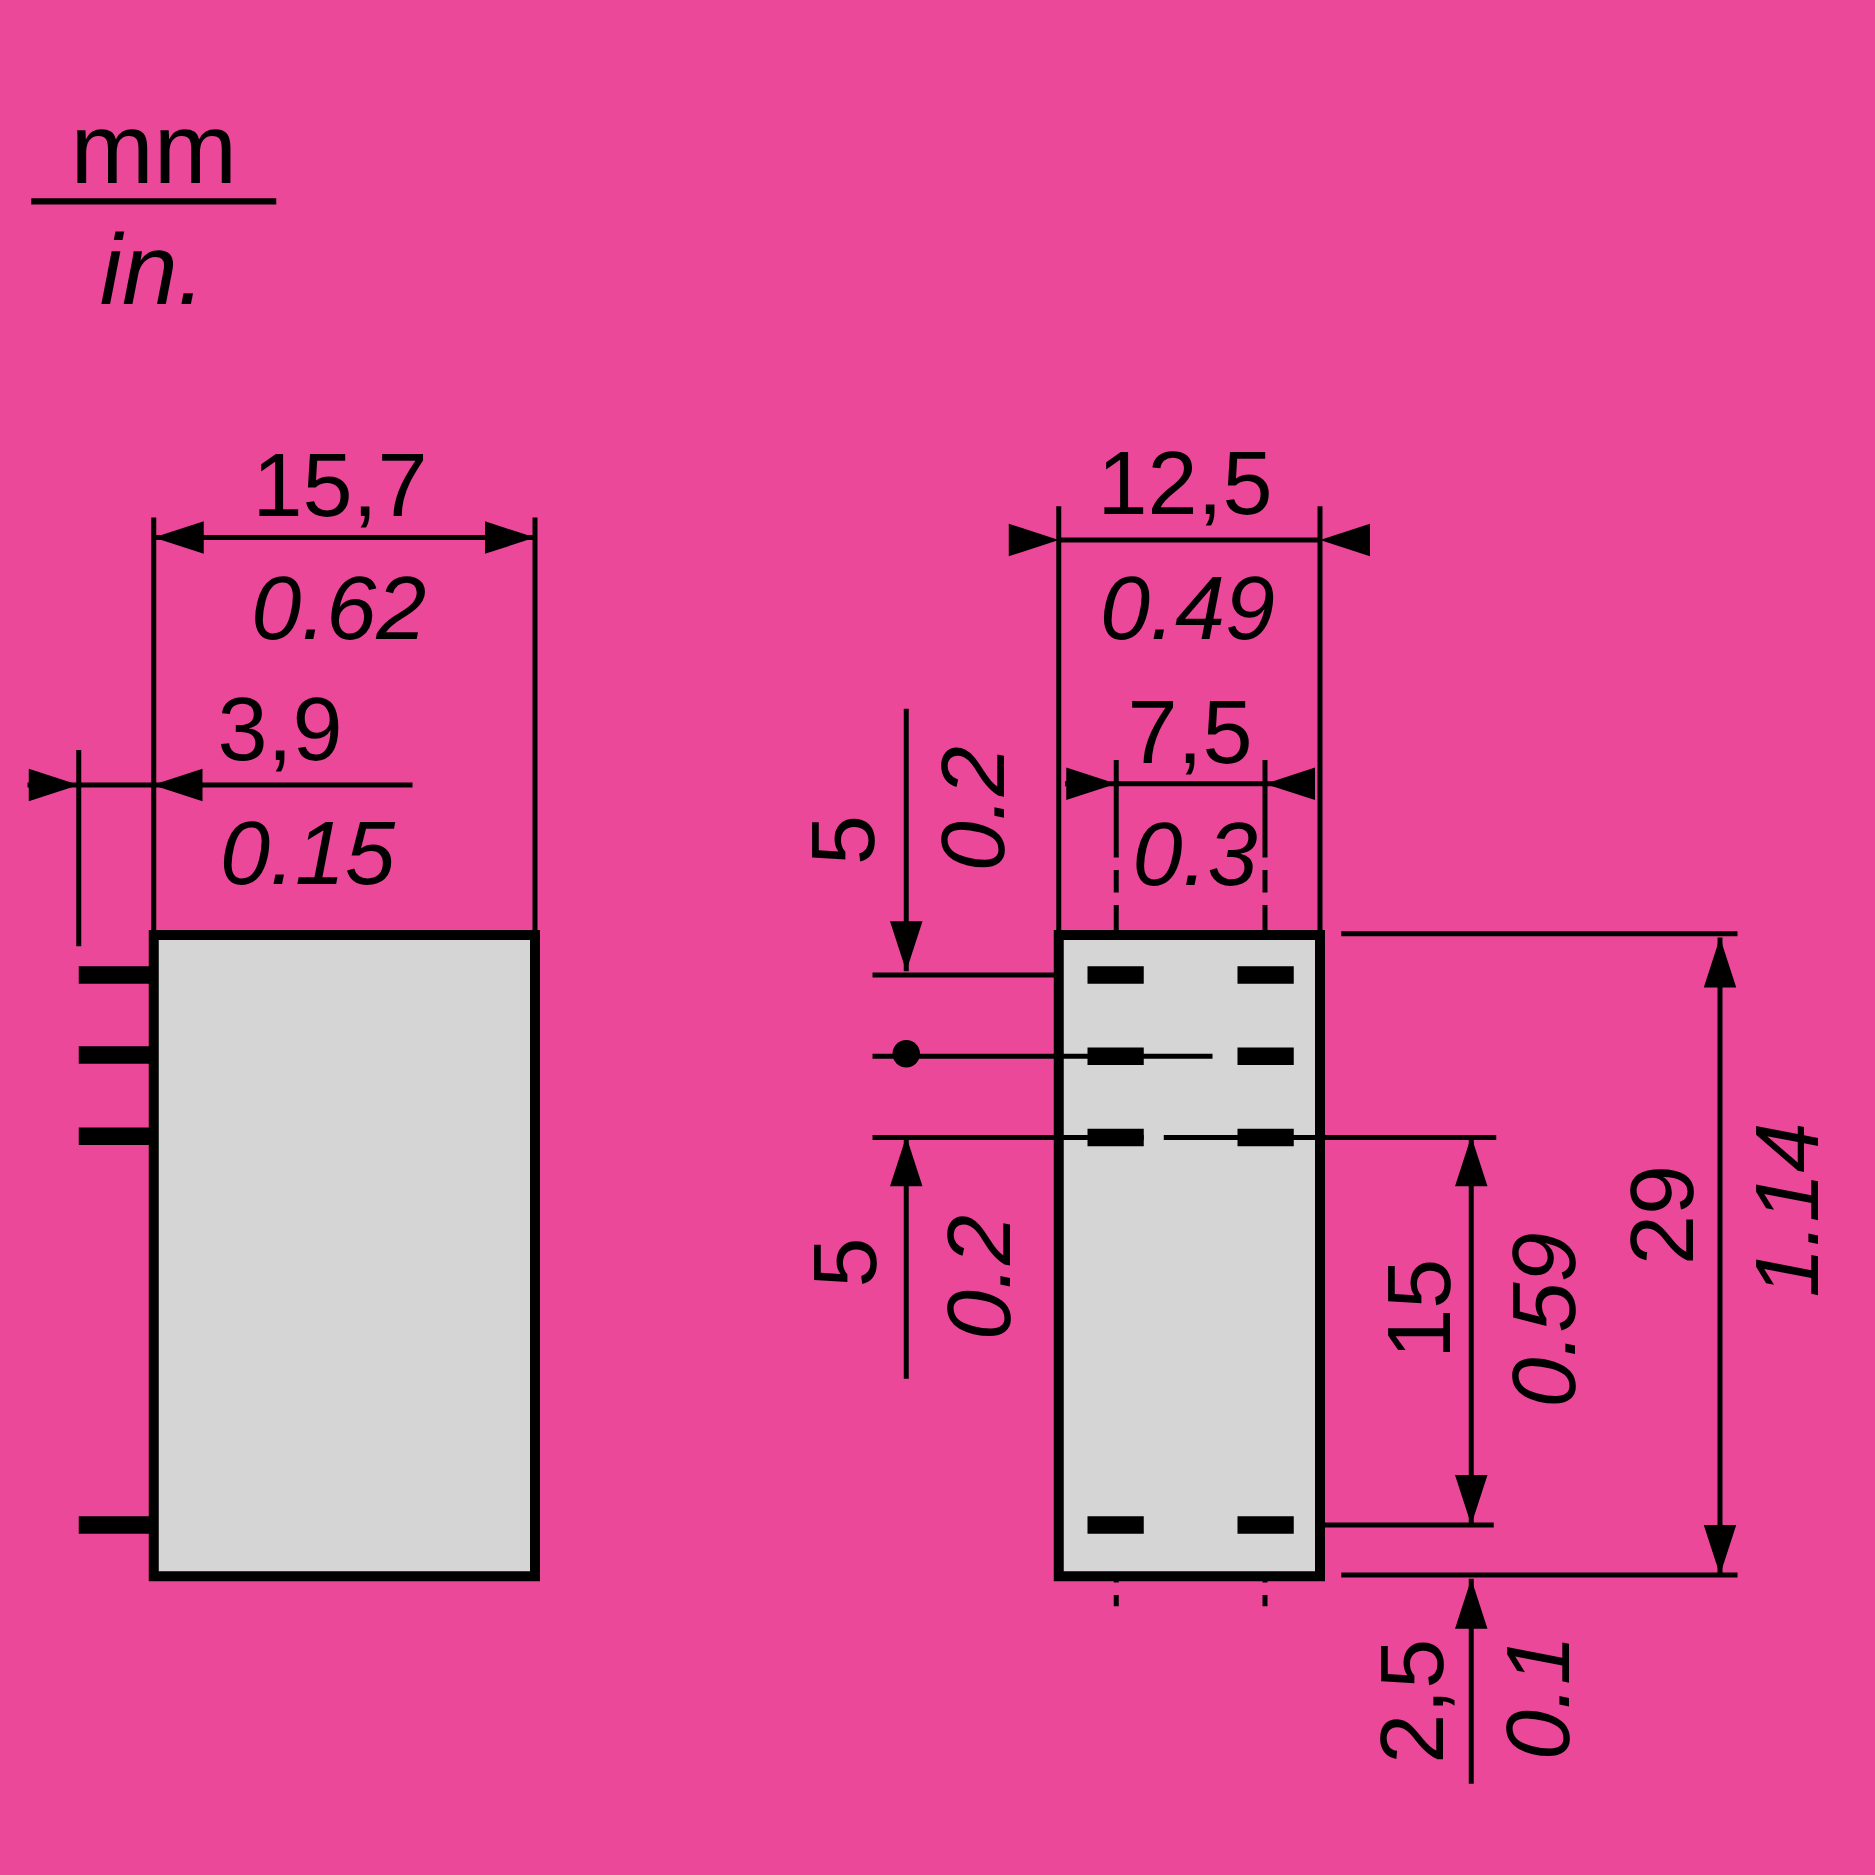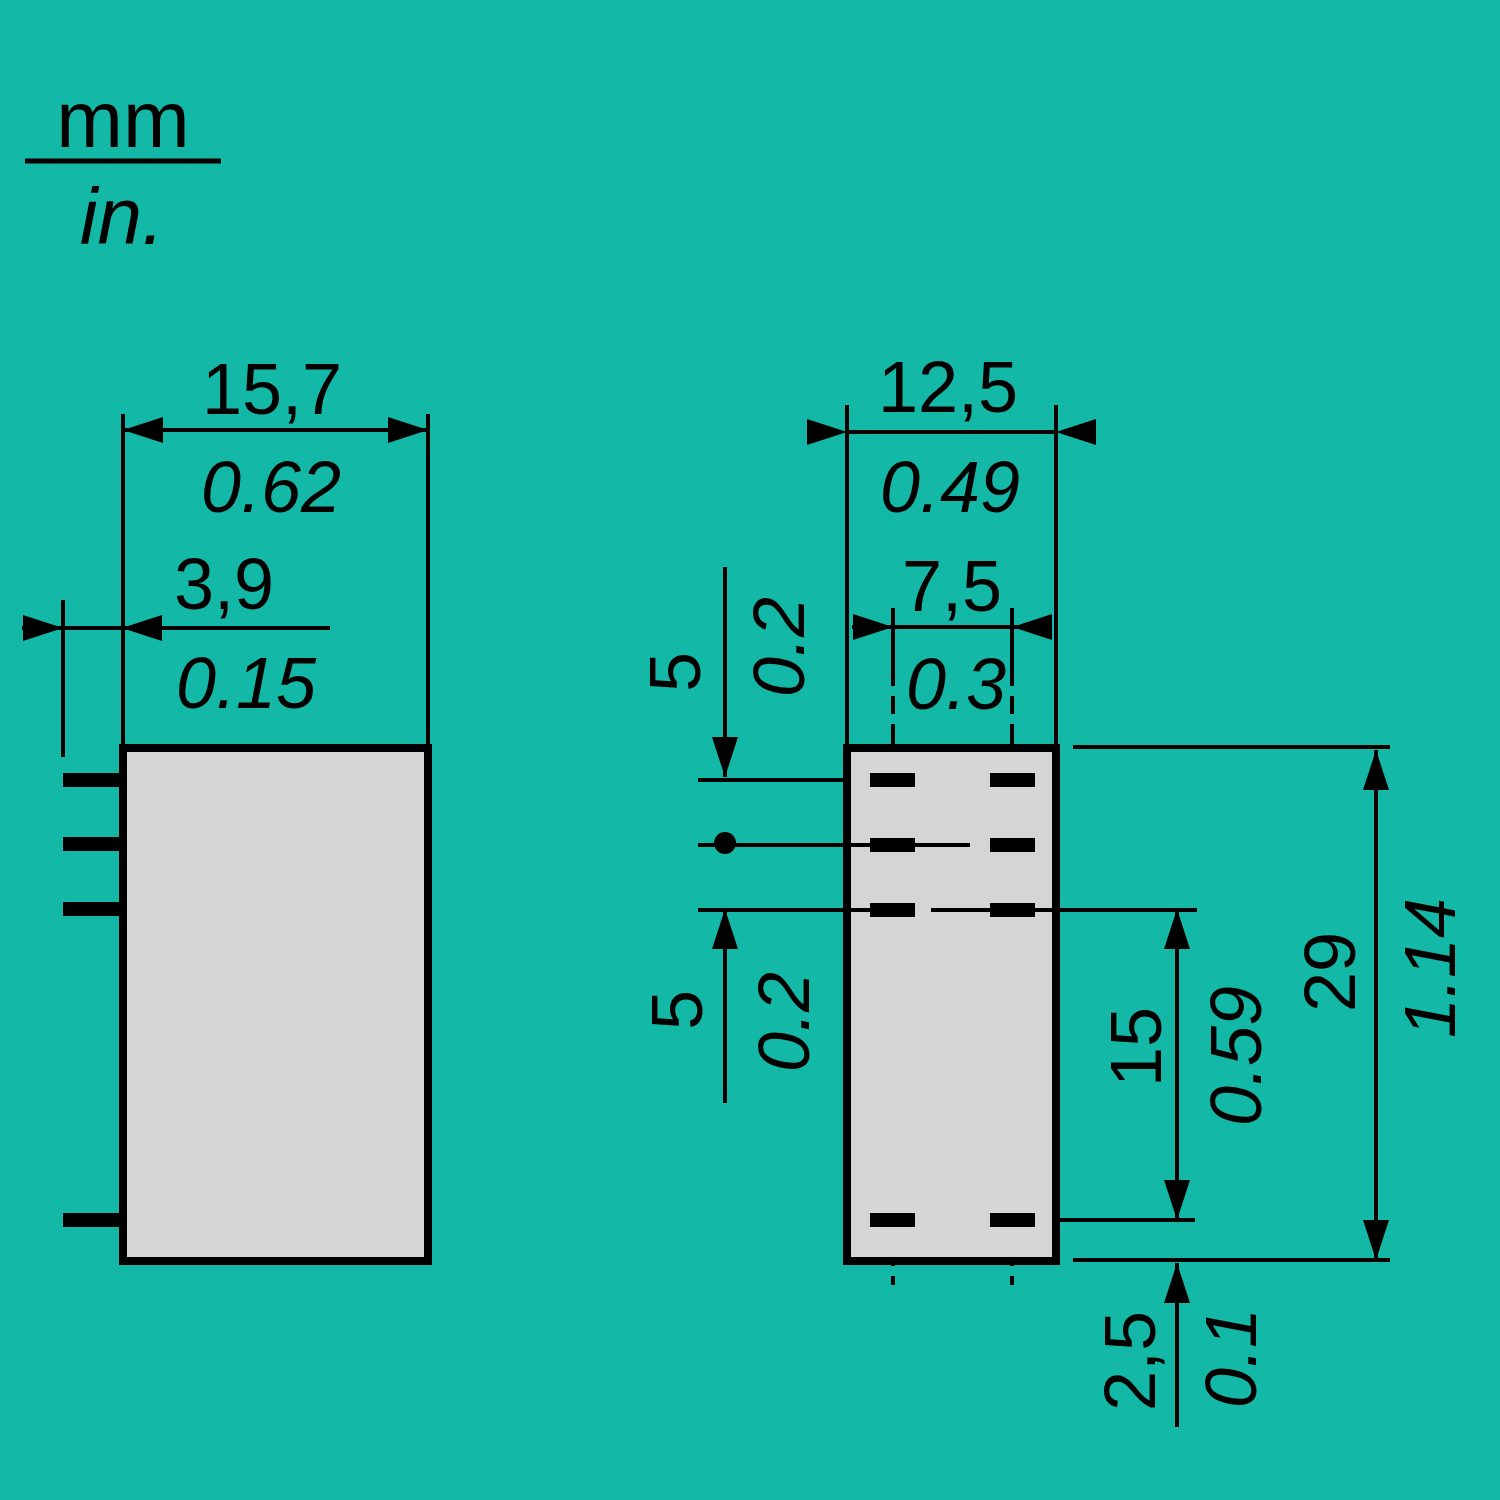--- a/index.html
+++ b/index.html
@@ -4,21 +4,21 @@
 <style>
   html, body {
     margin: 0;
     padding: 0;
     background: #ffffff;
   }
   .stage {
     position: relative;
     width: 1500px;
     height: 1500px;
-    background: #14b8a6;
+    background: #ec4899;
   }
   svg text {
     font-family: "Liberation Sans", sans-serif;
     fill: #000000;
     text-anchor: middle;
     dominant-baseline: central;
   }
   .dim  { font-size: 72px; }
   .unit { font-size: 80px; }
   .inch { font-style: italic; }

